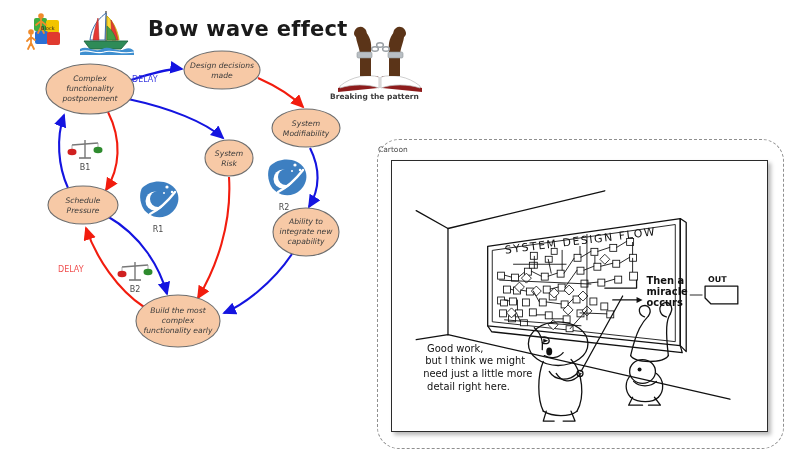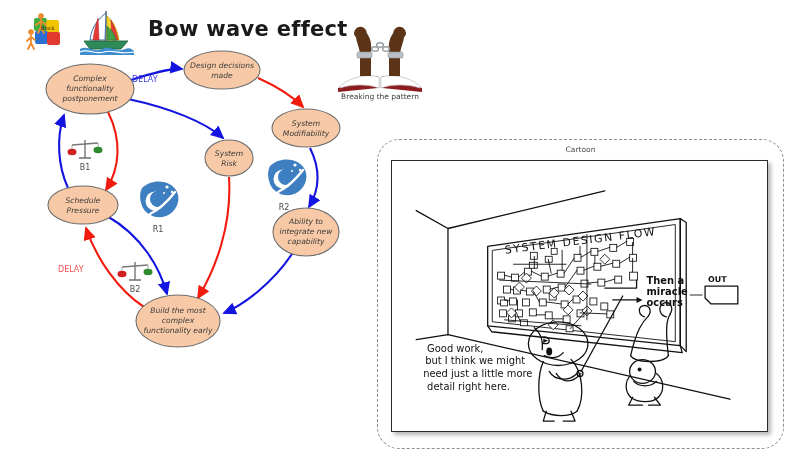--- a/index.html
+++ b/index.html
@@ -52,24 +52,25 @@
   #clip-breaking {
     position: absolute;
     left: 330px; top: 22px;
     width: 100px; height: 70px;
   }
   #breaking-caption {
     position: absolute;
     left: 330px;
     top: 92px;
     width: 100px;
-    text-align: center;
+    text-align: left;
     font-size: 7.5px;
     color: #3a3a3a;
     font-family: "DejaVu Sans", sans-serif;
+    font-weight: bold;
   }
 
   
   #cld {
     position: absolute;
     left: 0; top: 0;
     width: 400px; height: 400px;
   }
 
   .node-text {
@@ -120,21 +121,20 @@
     height: 310px;
     border: 1.4px dashed #8f8f8f;
     border-radius: 22px;
     box-sizing: border-box;
     background: #ffffff;
   }
   #cartoon-label {
     position: absolute;
     left: 0; right: 0;
     top: 5px;
-    text-align: center;
     font-size: 7.5px;
     color: #4a4a4a;
     font-family: "DejaVu Sans", sans-serif;
   }
   #cartoon-frame {
     position: absolute;
     left: 13px;
     top: 20px;
     width: 377px;
     height: 272px;

